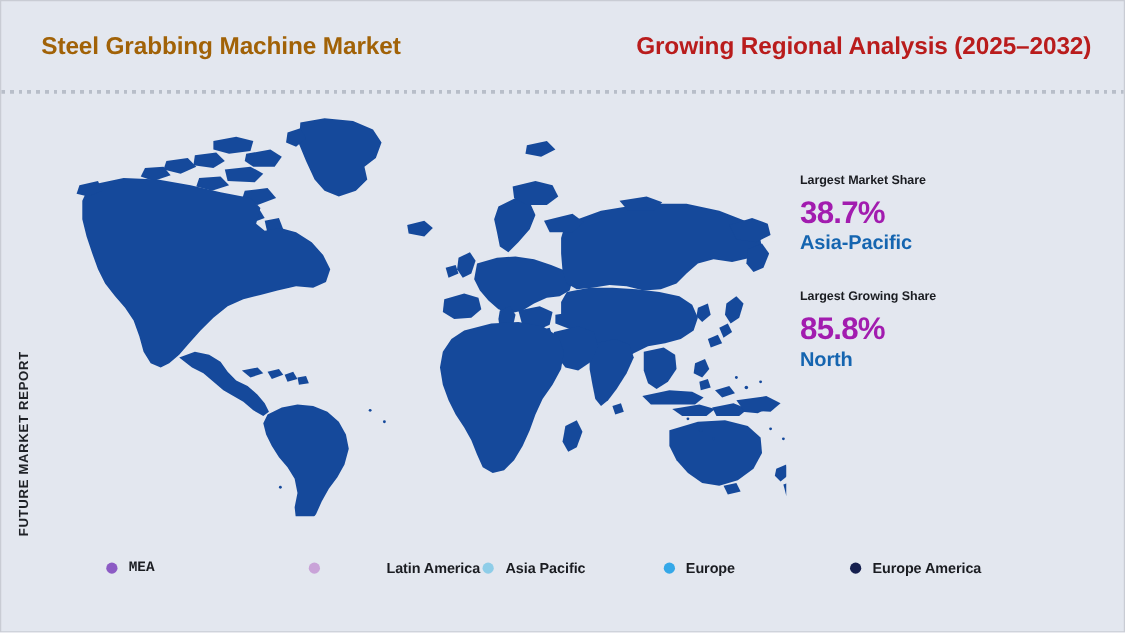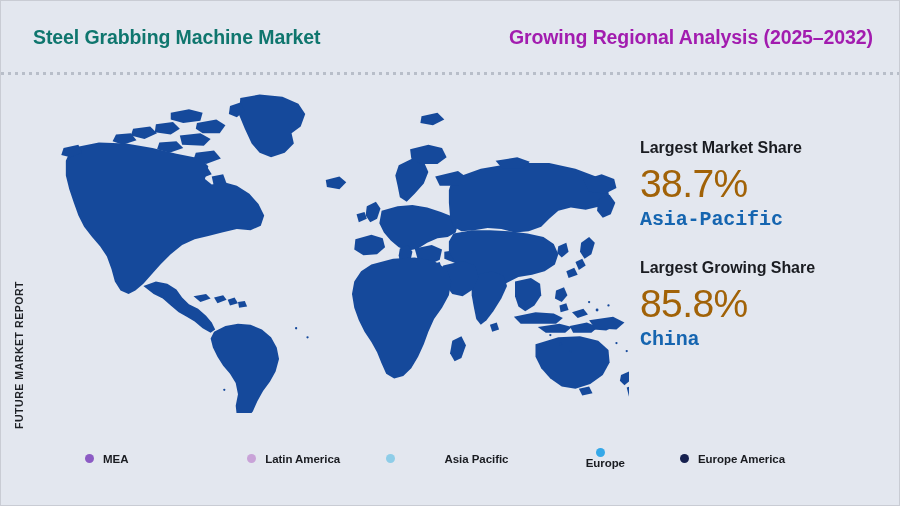--- a/index.html
+++ b/index.html
@@ -31,28 +31,28 @@
     height: 72px;
     box-sizing: border-box;
     display: flex;
     align-items: center;
     justify-content: space-between;
     padding: 0 26px 0 32px;
   }
   .header-title {
     font-size: 19.5px;
     font-weight: bold;
-    color: #0f766e;
+    color: #a16207;
     letter-spacing: -0.1px;
     white-space: nowrap;
   }
   .header-subtitle {
     font-size: 19.5px;
     font-weight: bold;
-    color: #a21caf;
+    color: #b91c1c;
     letter-spacing: -0.1px;
     white-space: nowrap;
   }
   .header-rule {
     position: absolute;
     left: 0;
     top: 71px;
     width: 100%;
     height: 3px;
     background-image: repeating-linear-gradient(
@@ -92,40 +92,39 @@
 
   
   .stats {
     position: absolute;
     left: 639px;
     top: 138px;
     width: 250px;
   }
   .stat-block { margin-bottom: 28px; }
   .stat-label {
-    font-size: 16px;
+    font-size: 10px;
     font-weight: bold;
     color: #1a1c21;
     letter-spacing: -0.05px;
     margin-bottom: 7px;
   }
   .stat-value {
-    font-size: 39px;
-    font-weight: normal;
-    color: #a16207;
+    font-size: 25px;
+    font-weight: bold;
+    color: #a21caf;
     line-height: 1.05;
     letter-spacing: -0.6px;
   }
   .stat-region {
-    font-size: 20px;
+    font-size: 16px;
     font-weight: bold;
     color: #1565b0;
     margin-top: 3px;
     letter-spacing: -0.1px;
-    font-family: Liberation Mono, monospace;
   }
 
   
   .legend {
     position: absolute;
     left: 84px;
     top: 447px;
     width: 700px;
     display: flex;
     align-items: center;
@@ -299,43 +298,43 @@
 
     <div class="stat-block">
       <div class="stat-label">Largest Market Share</div>
       <div class="stat-value">38.7%</div>
       <div class="stat-region">Asia-Pacific</div>
     </div>
 
     <div class="stat-block">
       <div class="stat-label">Largest Growing Share</div>
       <div class="stat-value">85.8%</div>
-      <div class="stat-region">China</div>
+      <div class="stat-region">North</div>
     </div>
 
   </div>
 
   <div class="legend">
 
-    <div class="legend-item" style="width:163px;">
+    <div class="legend-item" style="width:163px;font-family:Liberation Mono, monospace;">
       <span class="legend-dot" style="background: rgb(140, 91, 196);"></span>
       <span class="legend-text">MEA</span>
     </div>
 
-    <div class="legend-item" style="width:140px;">
+    <div class="legend-item" style="width:140px;gap:44px;">
       <span class="legend-dot" style="background: rgb(201, 163, 216);"></span>
       <span class="legend-text">Latin America</span>
     </div>
 
-    <div class="legend-item" style="width:145px;gap:40px;">
+    <div class="legend-item" style="width:145px;">
       <span class="legend-dot" style="background: rgb(142, 205, 232);"></span>
       <span class="legend-text">Asia Pacific</span>
     </div>
 
-    <div class="legend-item" style="width:150px;flex-direction:column;">
+    <div class="legend-item" style="width:150px;">
       <span class="legend-dot" style="background: rgb(53, 168, 232);"></span>
       <span class="legend-text">Europe</span>
     </div>
 
     <div class="legend-item">
       <span class="legend-dot" style="background: rgb(22, 32, 79);"></span>
       <span class="legend-text">Europe America</span>
     </div>
 
   </div>

